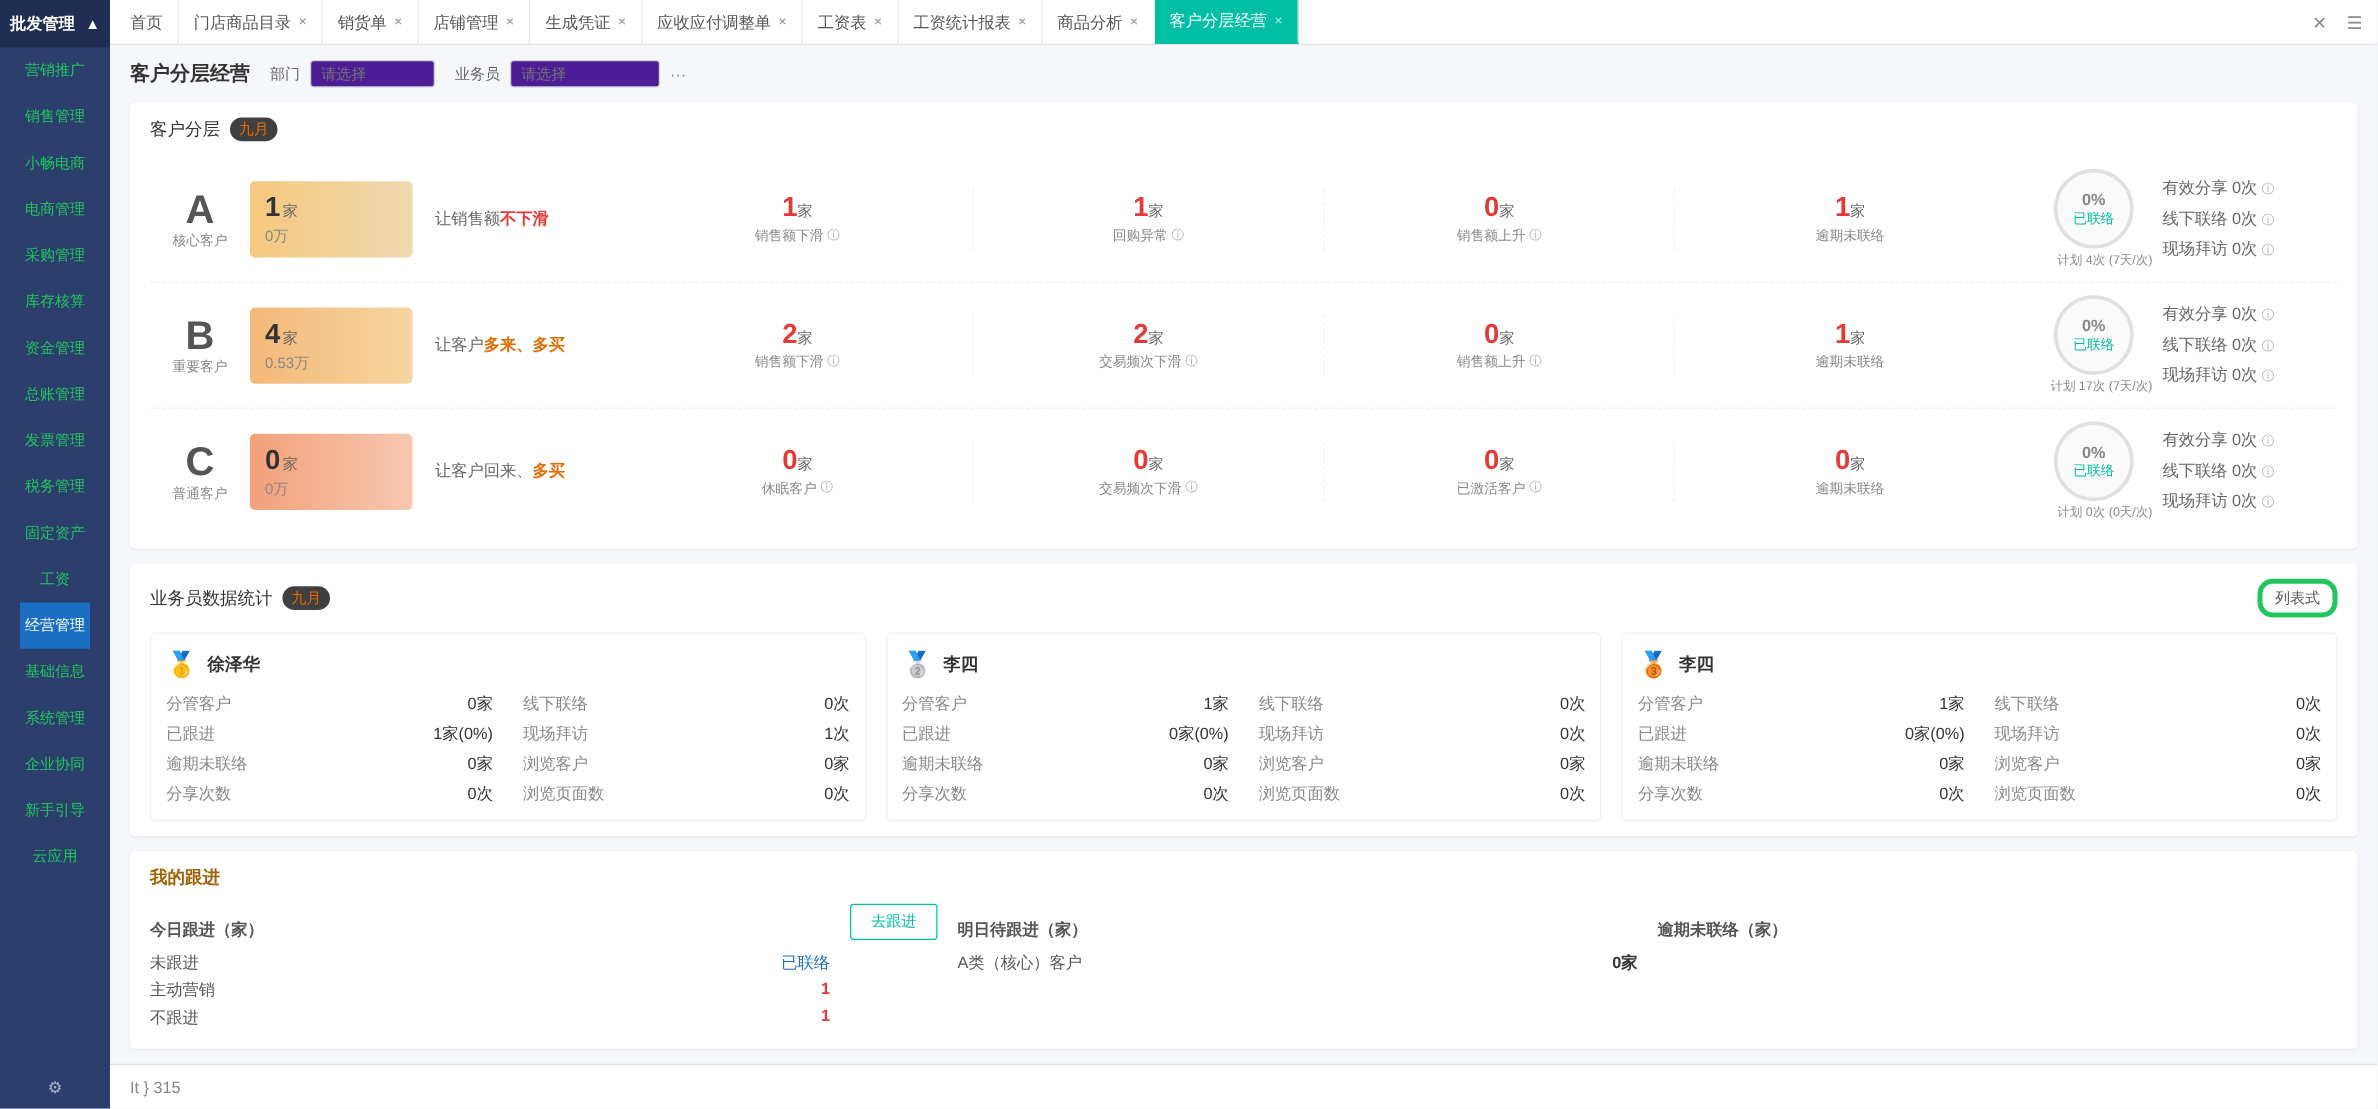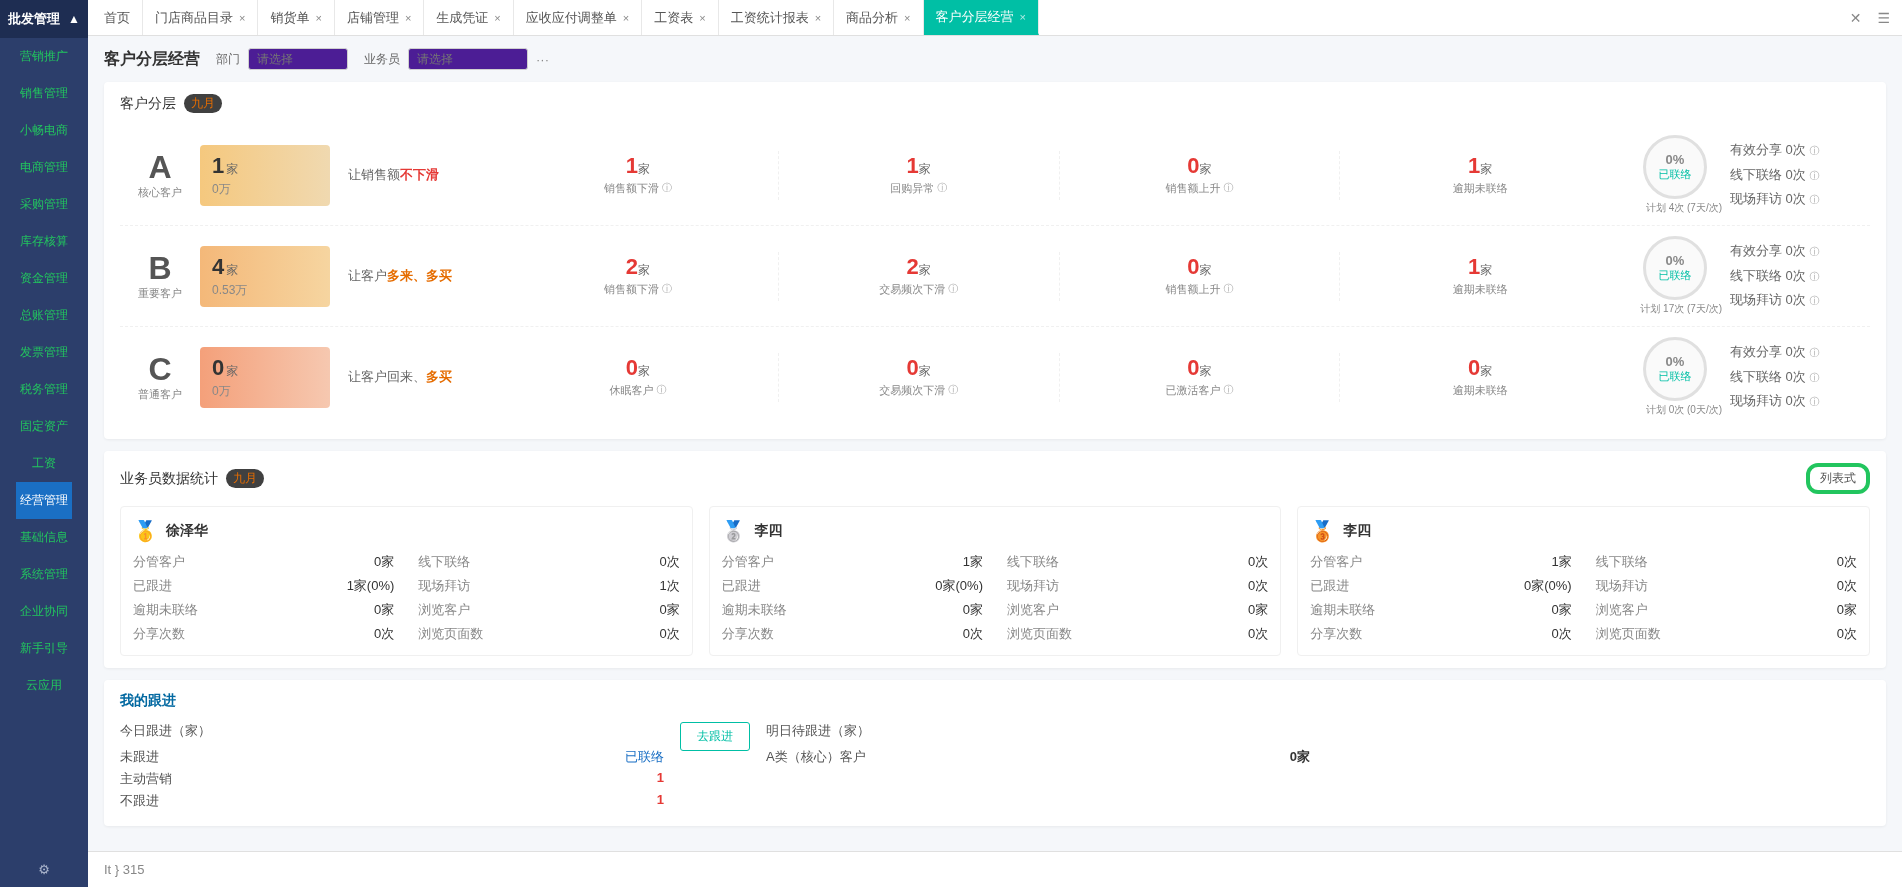--- a/index.html
+++ b/index.html
@@ -312,29 +312,29 @@
     .staff-stat-item {
       display: flex;
       justify-content: space-between;
     }
     .staff-stat-label { color: #888; }
     .staff-stat-value { color: #333; }
 
     
     .follow-section { background: #fff; border-radius: 4px; padding: 12px 16px; box-shadow: 0 1px 3px rgba(0,0,0,0.06); }
     .follow-header { display: flex; align-items: center; margin-bottom: 12px; }
-    .follow-title { font-size: 14px; font-weight: bold; color: #0369a1; }
+    .follow-title { font-size: 14px; font-weight: bold; color: #a16207; }
     .follow-grid {
       display: grid;
       grid-template-columns: 1fr auto 1fr 1fr;
       gap: 16px;
       align-items: start;
     }
     .follow-col { }
-    .follow-col-title { font-size: 13px; color: #555; margin-bottom: 8px; font-weight: normal; }
+    .follow-col-title { font-size: 13px; color: #555; margin-bottom: 8px; font-weight: bold; margin-top: 12px; }
     .follow-btn {
       border: 1px solid #00bfa5;
       color: #00bfa5;
       background: #fff;
       border-radius: 3px;
       padding: 5px 16px;
       font-size: 12px;
       cursor: pointer;
       white-space: nowrap;
     }
@@ -779,20 +779,23 @@
         <div style="display:flex; align-items:center;">
           <button class="follow-btn">去跟进</button>
         </div>
         <div class="follow-col">
           <div class="follow-col-title">明日待跟进（家）</div>
           <div class="follow-row">
             <span>A类（核心）客户</span>
             <span class="follow-num">0家</span>
           </div>
         </div>
+        <div class="follow-col">
+          <div class="follow-col-title">逾期未联络（家）</div>
+        </div>
       </div>
     </div>
 
   </div>
 
   <div class="bottom-indicator">
     <span>It } 315</span>
   </div>
 
 </div>

